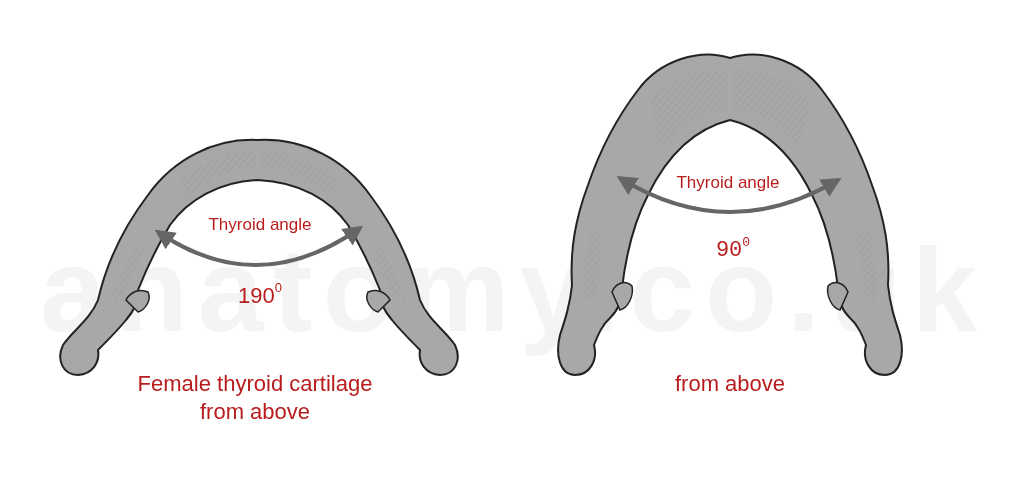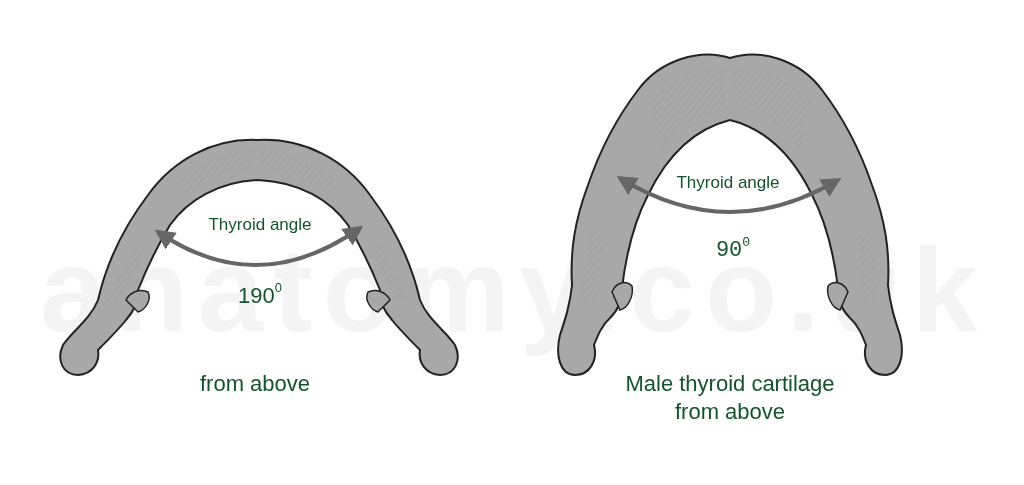--- a/index.html
+++ b/index.html
@@ -2,21 +2,21 @@
 <html><head>
   <meta charset="utf-8">
   <style>
     html, body { margin: 0; padding: 0; background: #ffffff; }
     body { width: 1024px; height: 485px; position: relative; overflow: hidden;
            font-family: "Liberation Sans", sans-serif; }
     .watermark { position: absolute; left: 40px; top: 222px; font-size: 118px; font-weight: bold;
                  color: #f4f4f4; letter-spacing: 10px; white-space: nowrap; z-index: 0;
                  font-family: "Liberation Sans", sans-serif; }
     svg.art { position: absolute; left: 0; top: 0; z-index: 1; }
-    .label { position: absolute; z-index: 2; color: #14532d; text-align: center; }
+    .label { position: absolute; z-index: 2; color: #b91c1c; text-align: center; }
     .angle-title { font-size: 17px; }
     .angle-value { font-size: 22px; }
     .angle-value sup { font-size: 13px; position: relative; top: -3px; vertical-align: top; }
     .caption { font-size: 22px; line-height: 28px; }
   </style>
 </head>
 <body>
 
 <div class="watermark">anatomy.co.uk</div>
 
@@ -62,23 +62,23 @@
     <path d="M848,292 C844,282 834,280 828,286 C826,296 832,308 840,310 Z" fill="#a8a8a8" stroke="#222" stroke-width="1.5"></path>
     <path d="M620,178 Q728,245 838,180" fill="none" stroke="#666666" stroke-width="4" marker-start="url(#ah)" marker-end="url(#ah)"></path>
   </g>
 </svg>
 
 <div class="label angle-title" style="left:180px; top:215px; width:160px;">Thyroid angle</div>
 <div class="label angle-value" style="left:210px; top:283px; width:100px;">
   <span>190</span><sup>0</sup>
 </div>
 <div class="label caption" style="left:90px; top:370px; width:330px;">
+  <div>Female thyroid cartilage</div>
   <div>from above</div>
 </div>
 
 <div class="label angle-title" style="left:648px; top:173px; width:160px;">Thyroid angle</div>
 <div class="label angle-value" style="left:683px; top:238px; width:100px;font-family:Liberation Mono, monospace;">
   <span>90</span><sup>0</sup>
 </div>
 <div class="label caption" style="left:580px; top:370px; width:300px;">
-  <div>Male thyroid cartilage</div>
   <div>from above</div>
 </div>
 
 </body></html>

